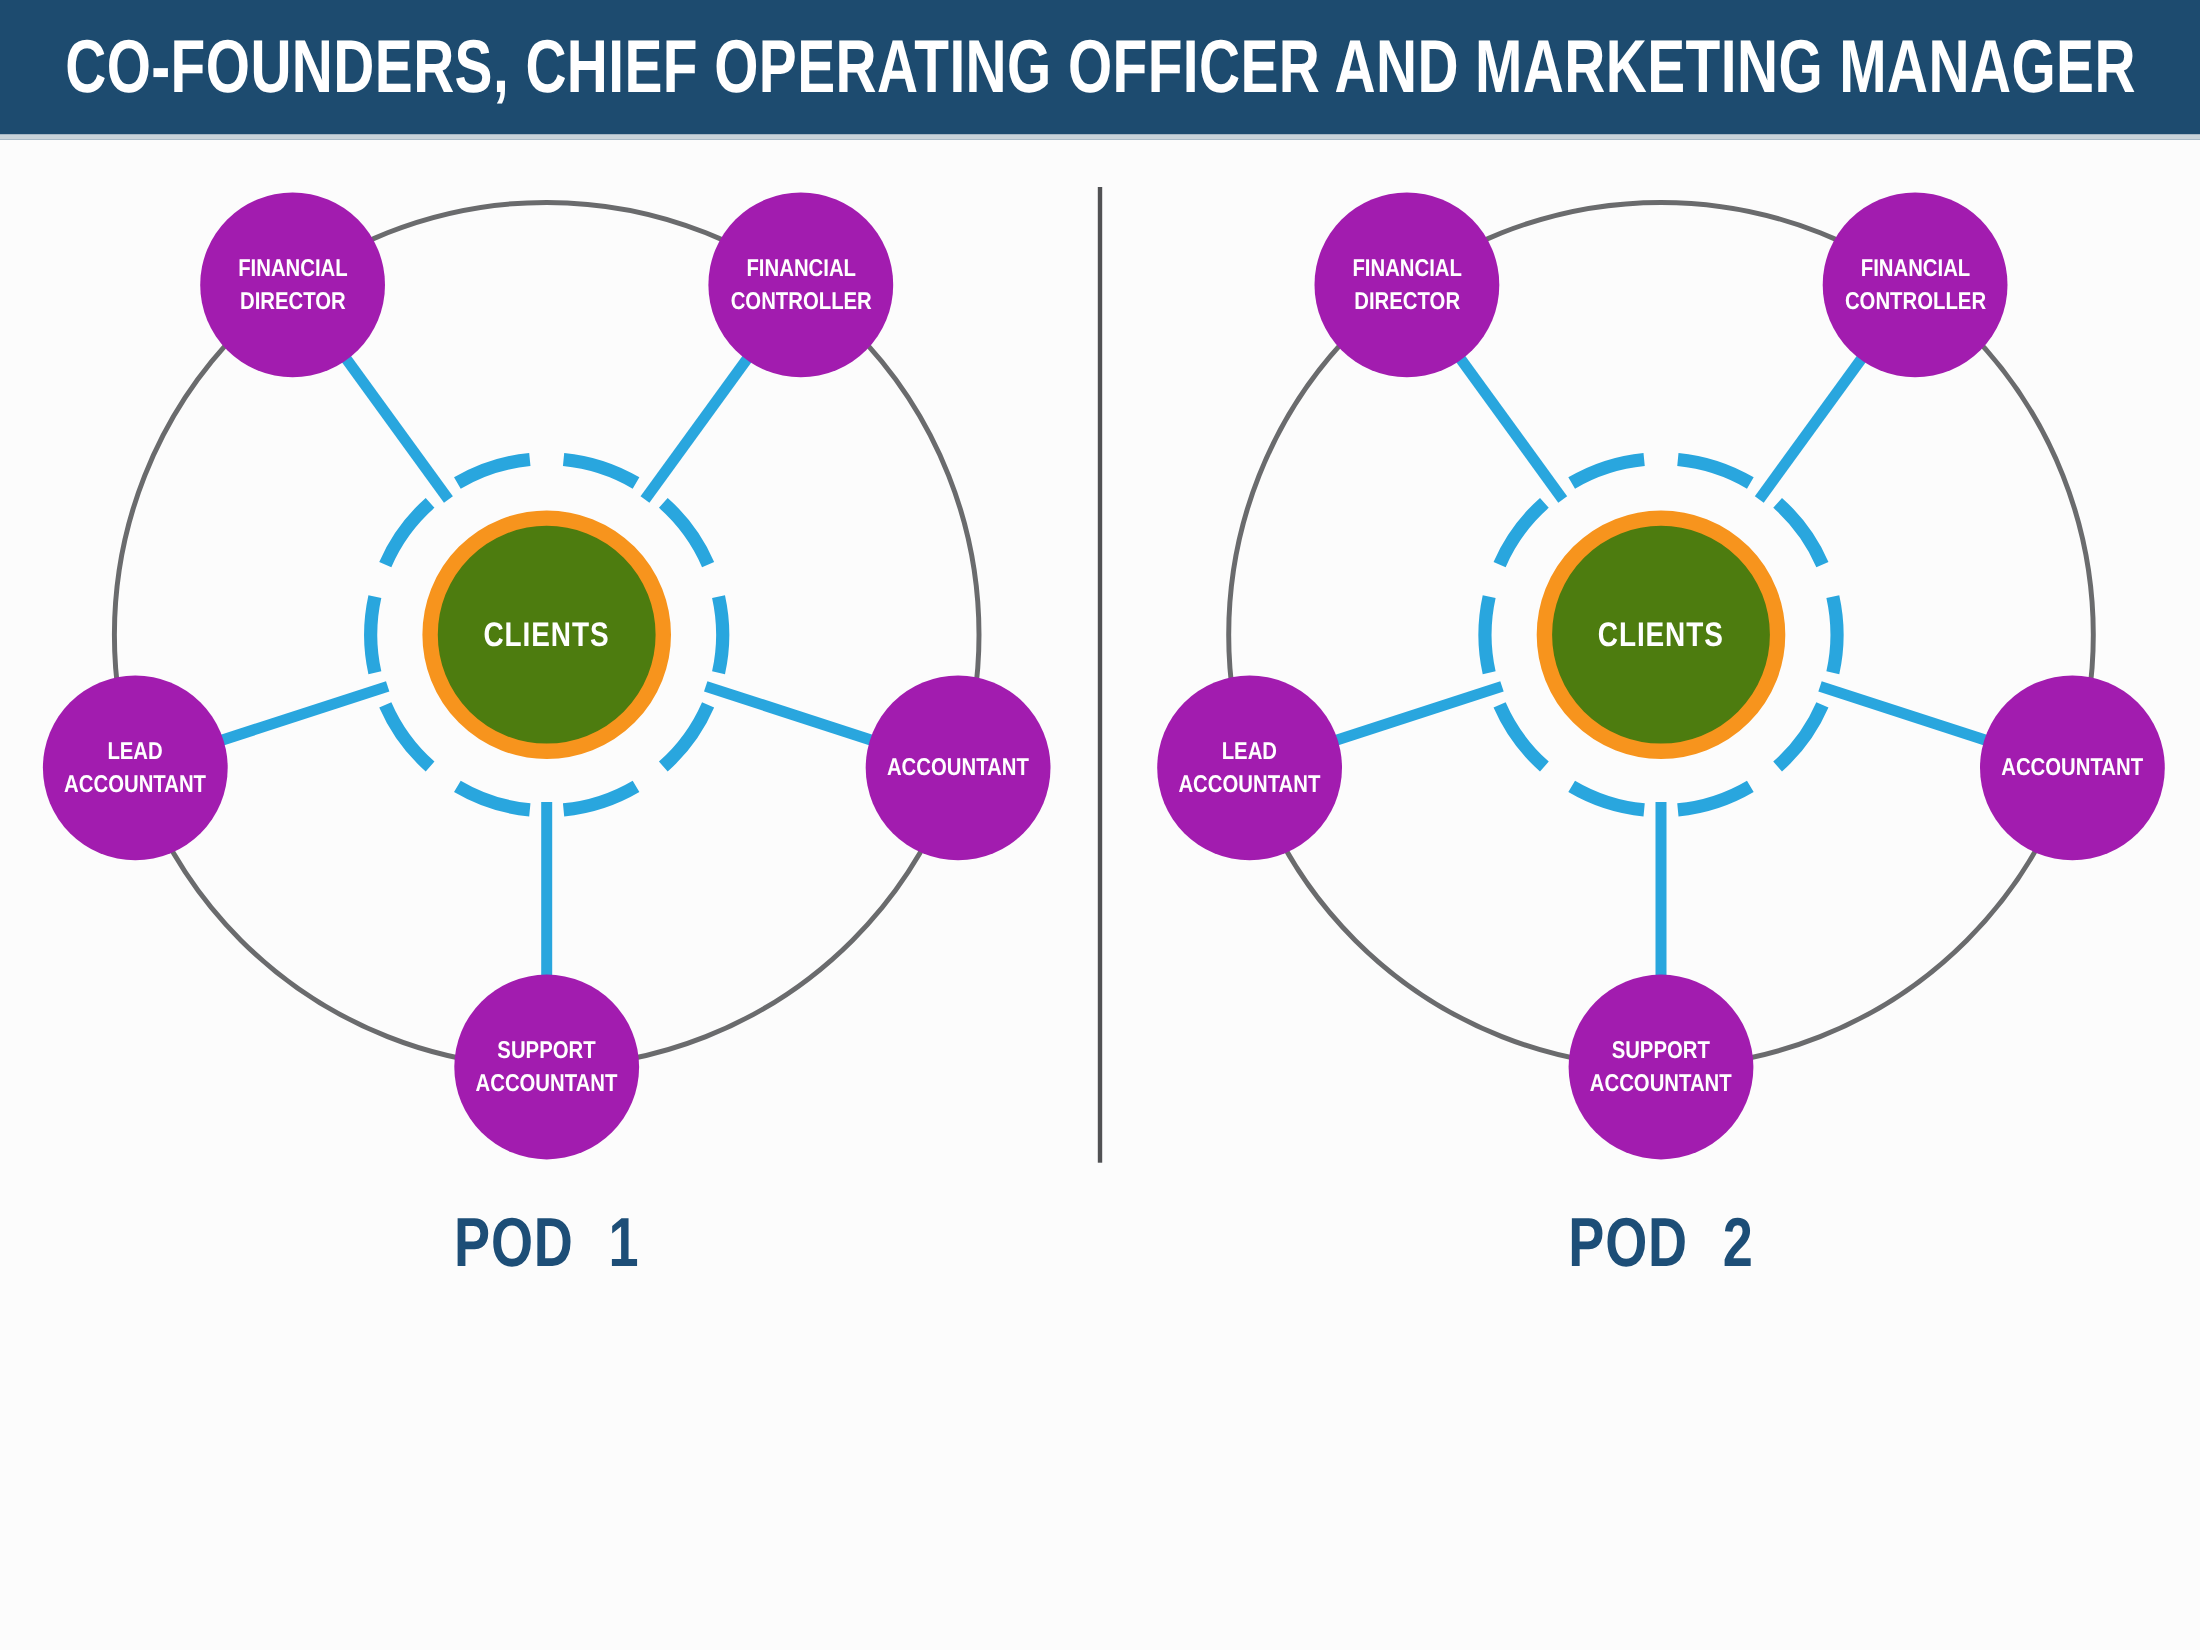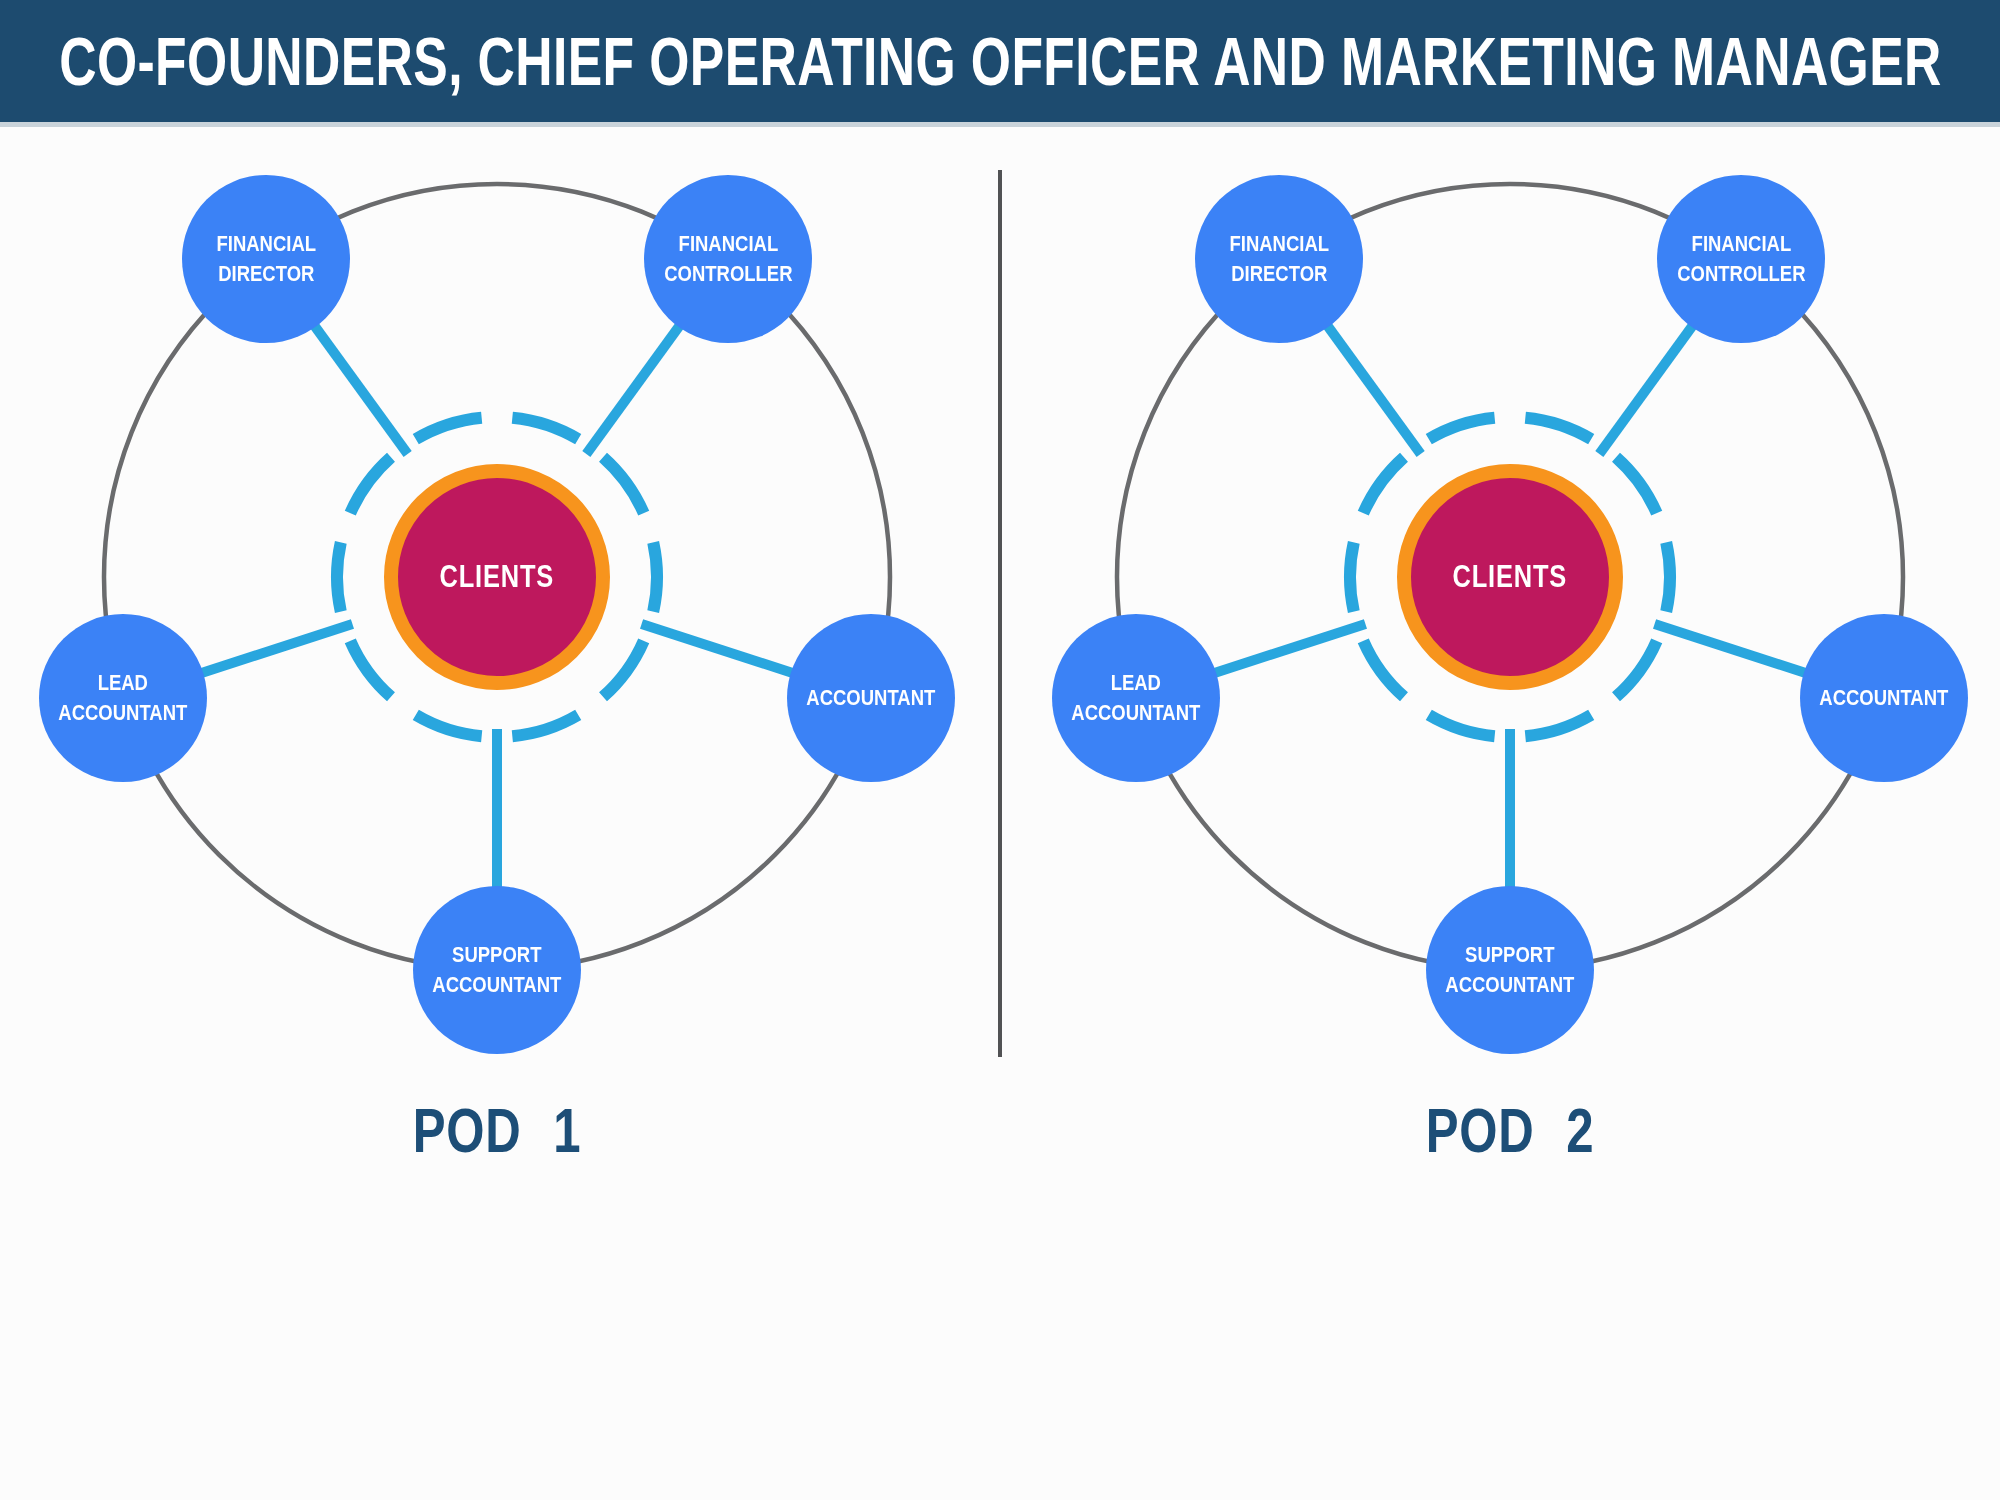--- a/index.html
+++ b/index.html
@@ -15,30 +15,30 @@
   }
   .page-title {
     color:#FFFFFF; font-weight:bold; font-size:68px; white-space:nowrap;
     transform:scaleX(0.76); transform-origin:50% 50%; letter-spacing:0.5px;
   }
   .diagram-svg { position:absolute; left:0; top:0; }
   .pod { position:absolute; left:0; top:0; width:100%; height:100%; pointer-events:none; }
   .divider { position:absolute; width:4px; background:#515254; }
   .hub {
     position:absolute; box-sizing:border-box; width:226px; height:226px;
-    border:14px solid #F7941D; border-radius:50%; background:#be185d;
+    border:14px solid #F7941D; border-radius:50%; background:#4d7c0f;
     display:flex; align-items:center; justify-content:center;
   }
   .hub-label {
     color:#FFFFFF; font-weight:bold; font-size:31px; letter-spacing:1px;
     transform:scaleX(0.82); white-space:nowrap;
   }
   .satellite {
     position:absolute; width:168px; height:168px; border-radius:50%;
-    background:#3b82f6; display:flex; align-items:center; justify-content:center;
+    background:#a21caf; display:flex; align-items:center; justify-content:center;
   }
   .satellite-label {
     color:#FFFFFF; font-weight:bold; font-size:22px; line-height:30px;
     text-align:center; transform:scaleX(0.84); white-space:nowrap;
   }
   .pod-label {
     position:absolute; color:#1D4E77; font-weight:bold; font-size:63px;
     white-space:nowrap; word-spacing:22px; letter-spacing:1px;
     transform:translateX(-50%) scaleX(0.78);
   }

